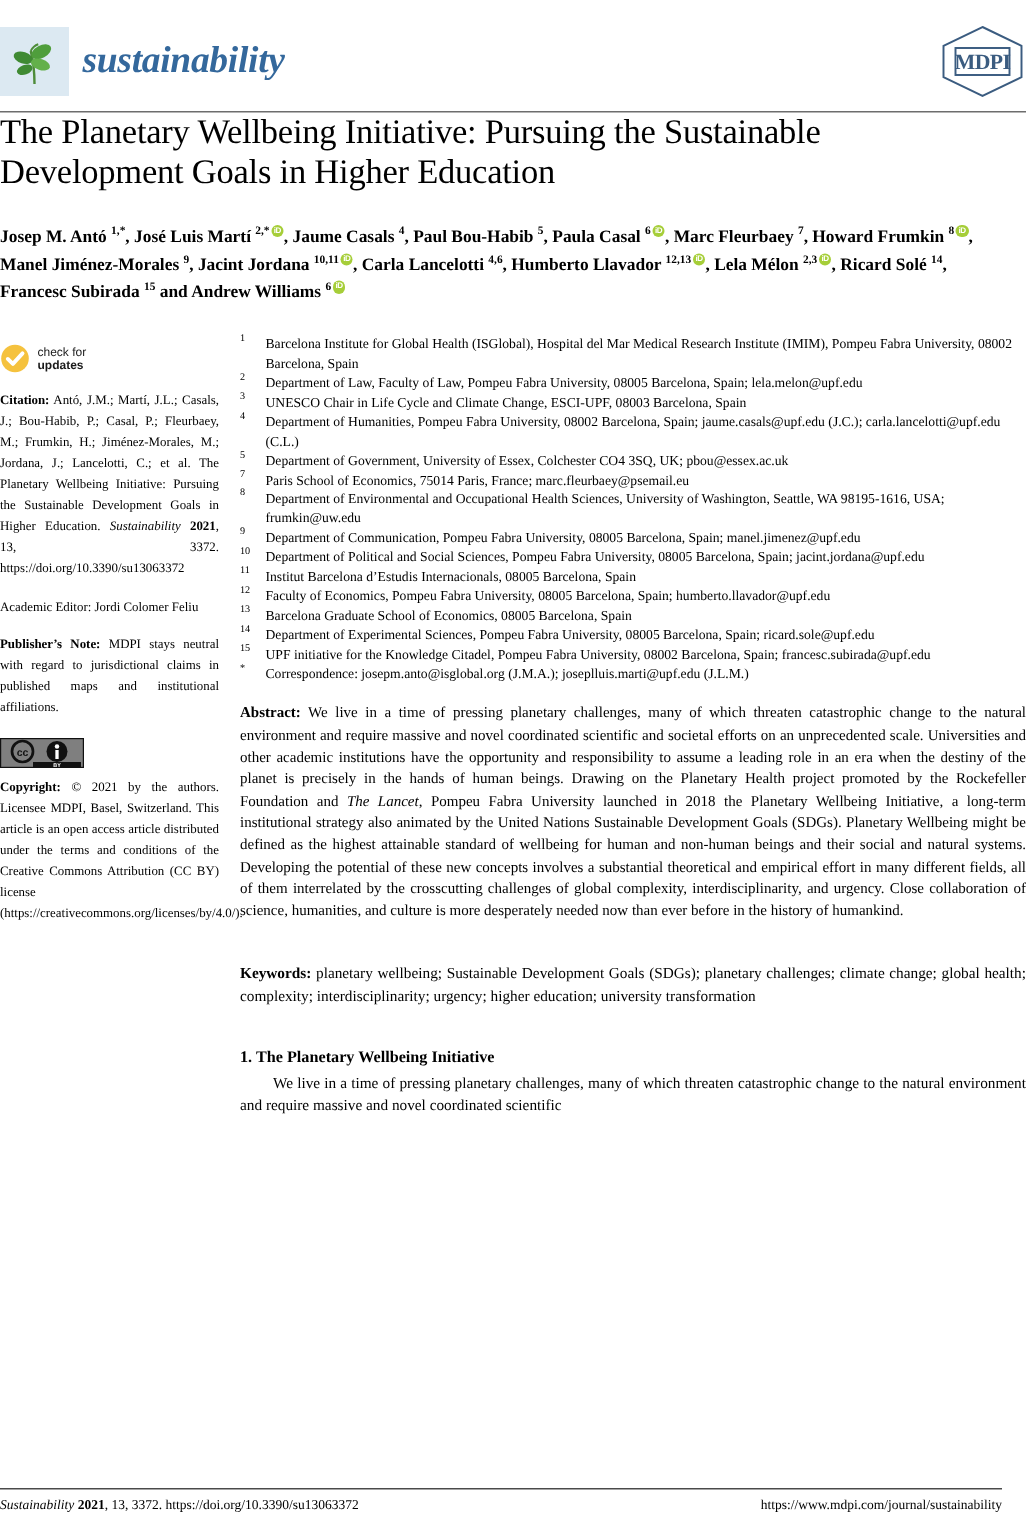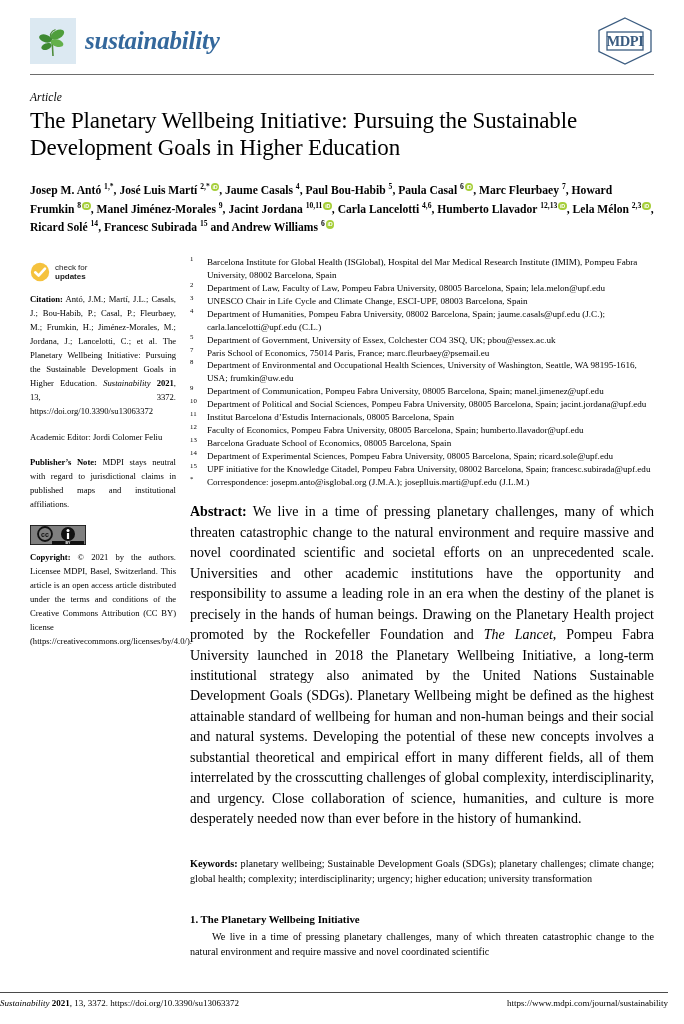--- a/index.html
+++ b/index.html
@@ -14,21 +14,21 @@
     color: #000000;
     position: relative;
     overflow: hidden;
   }
 
   .page {
     position: relative;
     width: 684px;
     height: 1024px;
     box-sizing: border-box;
-    padding: 0 30px;
+    padding: 0 0;
   }
 
   
   .masthead {
     position: relative;
     height: 62px;
     display: flex;
     align-items: center;
     justify-content: space-between;
     padding-top: 10px;
@@ -203,21 +203,21 @@
     width: 56px;
     height: 20px;
     background: #7f7f7f;
     position: relative;
     margin-bottom: 6px;
   }
   .cc-badge svg { display: block; }
 
   
   .abstract {
-    font-size: 14px;
+    font-size: 10px;
     line-height: 1.46;
     text-align: justify;
     margin-bottom: 13px;
   }
   .abstract b { font-weight: bold; }
   .abstract i { font-style: italic; }
 
   .keywords {
     font-size: 10.2px;
     line-height: 1.46;
@@ -289,21 +289,20 @@
       <svg width="58" height="50" viewBox="0 0 58 50" aria-hidden="true">
         <polygon points="29,2 55,14.5 55,35.5 29,48 3,35.5 3,14.5" fill="none" stroke="#3b5c80" stroke-width="1.3"></polygon>
         <rect x="11" y="16" width="36" height="18" fill="none" stroke="#3b5c80" stroke-width="1.3"></rect>
         <text x="29" y="30" text-anchor="middle" font-family="Liberation Serif, serif" font-size="14.5" font-weight="bold" fill="#3b5c80" letter-spacing="-0.4">MDPI</text>
       </svg>
     </div>
   </div>
 
   <hr class="masthead-rule">
 
-  <div class="article-type">Article</div>
   <h1 class="article-title">The Planetary Wellbeing Initiative: Pursuing the Sustainable Development Goals in Higher Education</h1>
 
   <div class="authors" id="author-list"><span>Josep M. Antó </span><sup>1,*</sup><span>, </span><span>José Luis Martí </span><sup>2,*</sup><span class="orcid"></span><span>, </span><span>Jaume Casals </span><sup>4</sup><span>, </span><span>Paul Bou-Habib </span><sup>5</sup><span>, </span><span>Paula Casal </span><sup>6</sup><span class="orcid"></span><span>, </span><span>Marc Fleurbaey </span><sup>7</sup><span>, </span><span>Howard Frumkin </span><sup>8</sup><span class="orcid"></span><span>, </span><span>Manel Jiménez-Morales </span><sup>9</sup><span>, </span><span>Jacint Jordana </span><sup>10,11</sup><span class="orcid"></span><span>, </span><span>Carla Lancelotti </span><sup>4,6</sup><span>, </span><span>Humberto Llavador </span><sup>12,13</sup><span class="orcid"></span><span>, </span><span>Lela Mélon </span><sup>2,3</sup><span class="orcid"></span><span>, </span><span>Ricard Solé </span><sup>14</sup><span>, </span><span>Francesc Subirada </span><sup>15</sup><span> and </span><span>Andrew Williams </span><sup>6</sup><span class="orcid"></span></div>
 
   <div class="body-zone">
 
     <div class="side-col">
 
       <div class="check-updates">
         <span class="cu-circle">

